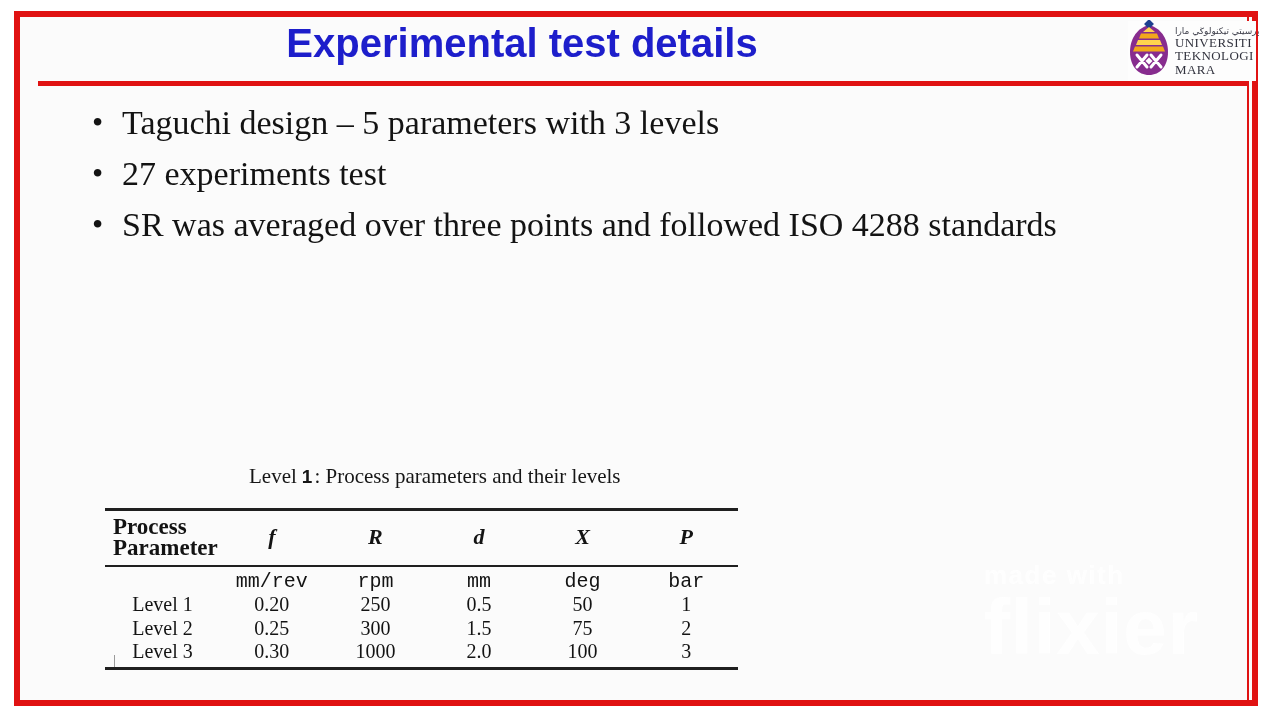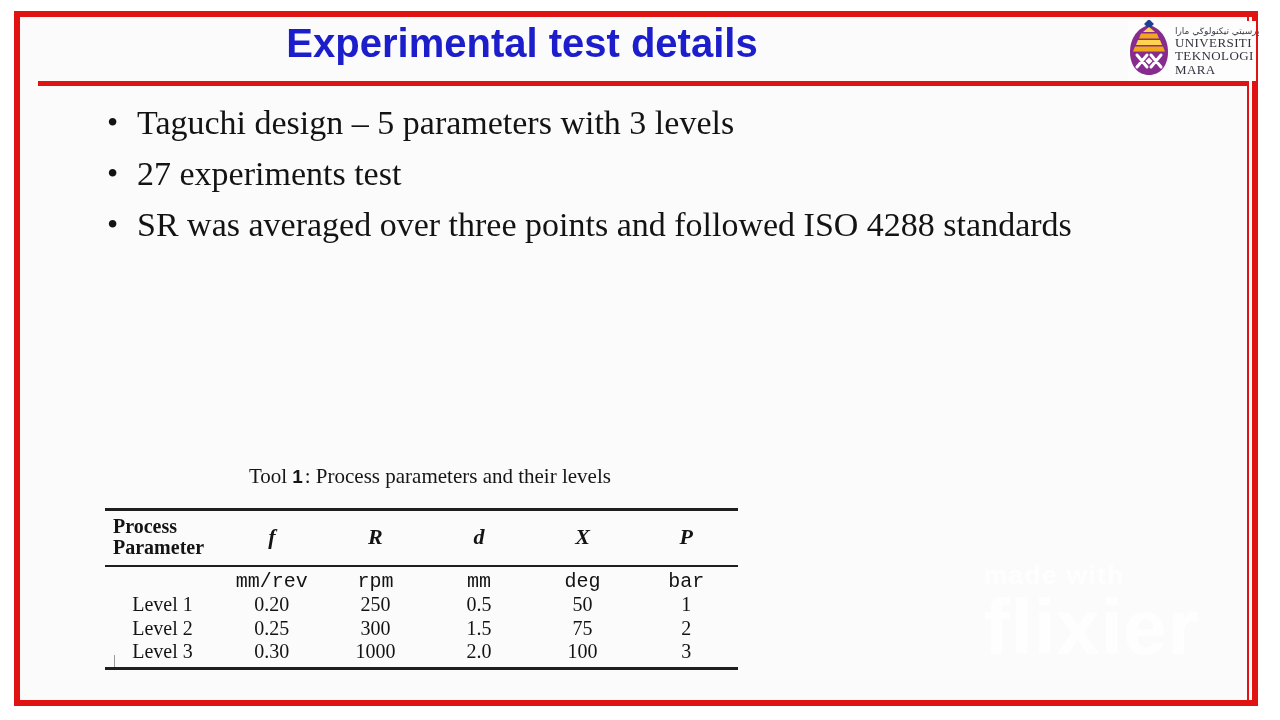--- a/index.html
+++ b/index.html
@@ -46,21 +46,21 @@
     font-size:9px; line-height:10px; color:#3c3d49;
     white-space:nowrap; overflow:hidden; max-width:84px;
   }
   .logo-name {
     font-family:Liberation Serif, serif;
     font-size:13px; line-height:13.5px;
     color:#32333e; letter-spacing:0.4px;
   }
   
   .bullets {
-    position:absolute; left:99px; top:97px;
+    position:absolute; left:84px; top:97px;
     width:1058px;
     margin:0; padding:0;
     font-family:"Liberation Serif", serif;
     font-size:34px; color:#131313;
   }
   .bullets li {
     list-style:none;
     position:relative;
     padding-left:38px;
     line-height:51px;
@@ -94,21 +94,21 @@
   .ptable col.c0 { width:115px; }
   .ptable th, .ptable td { padding:0; text-align:center; }
   .hdr th {
     border-top:3px solid #1f1f1f;
     border-bottom:2px solid #1f1f1f;
     font-weight:bold;
     padding:5px 0 7px;
   }
   .hdr th.rowhead {
     text-align:left; padding-left:8px;
-    font-size:20px; line-height:21px;
+    font-size:23px; line-height:21px;
   }
   .hdr th.colvar {
     font-style:italic; font-size:22px;
   }
   .units td { font-size:20px; padding-top:3px; line-height:23px;font-family:Liberation Mono, monospace; }
   .data td  { font-size:20px; line-height:23.5px; }
   .data.last td { border-bottom:3px solid #1f1f1f; padding-bottom:3px; }
   .caret-artifact {
     position:absolute; left:114px; top:655px;
     width:1px; height:12px; background:#9a9a9a;
@@ -155,21 +155,21 @@
     <span class="logo-name">MARA</span>
   </span>
 </div>
 
 <ul class="bullets">
   <li>Taguchi design – 5 parameters with 3 levels</li>
   <li>27 experiments test</li>
   <li>SR was averaged over three points and followed ISO 4288 standards</li>
 </ul>
 
-<div class="tcaption"><span>Tool</span><span class="cap-num">1</span><span class="cap-rest">: Process parameters and their levels</span></div>
+<div class="tcaption"><span>Level</span><span class="cap-num">1</span><span class="cap-rest">: Process parameters and their levels</span></div>
 
 <table class="ptable">
   <colgroup>
     <col class="c0">
       <col>
       <col>
       <col>
       <col>
       <col>
   </colgroup>

